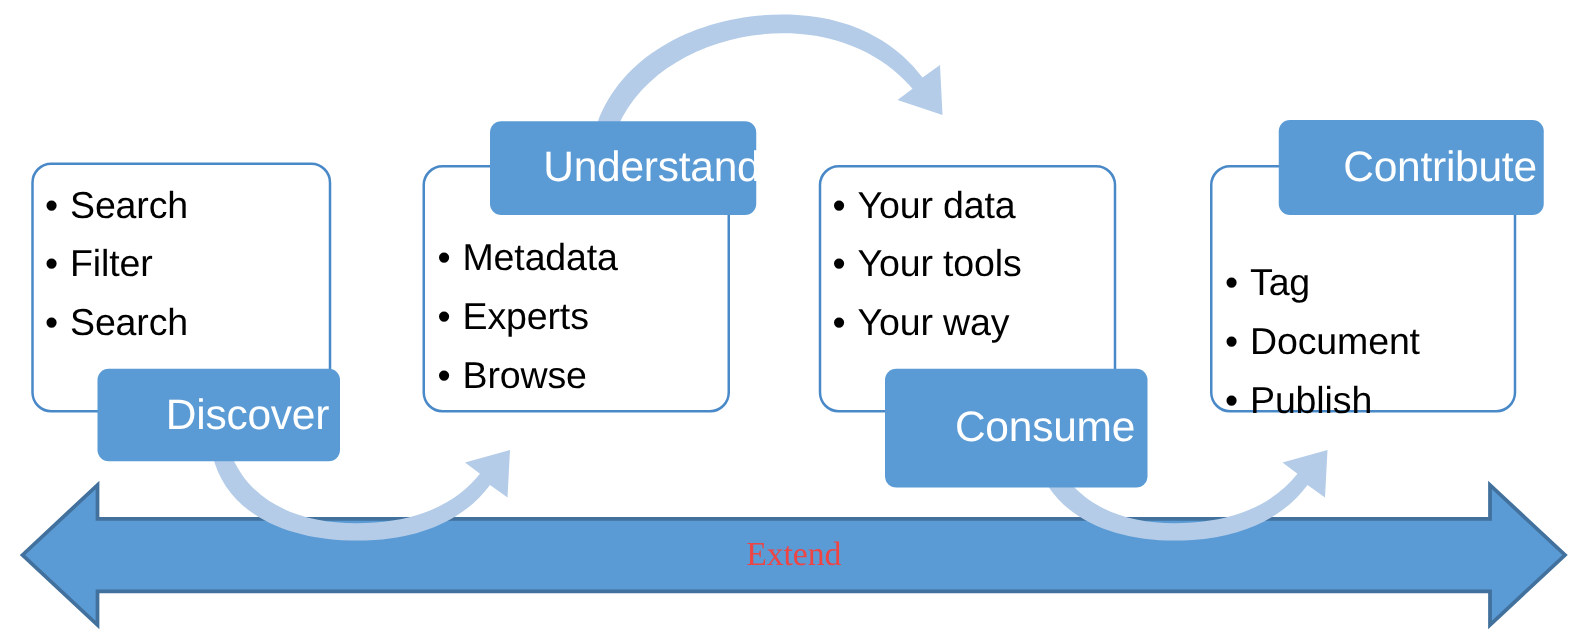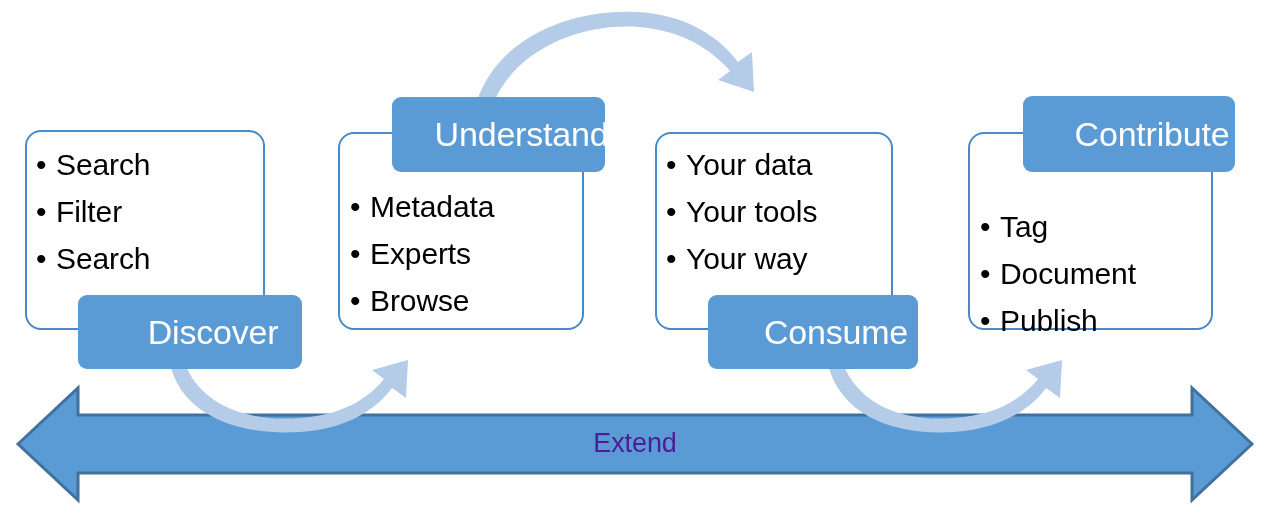--- a/index.html
+++ b/index.html
@@ -68,24 +68,25 @@
     width: 1270px;
     height: 137px;
     z-index: 1;
   }
   .extend-label {
     position: absolute;
     left: 0;
     top: 428px;
     width: 1270px;
     text-align: center;
-    color: #4c1d95;
+    color: #ef4444;
     font-size: 27px;
     z-index: 3;
     letter-spacing: -0.1px;
+    font-family: Liberation Serif, serif;
   }
   .curve {
     position: absolute;
     z-index: 5;
     pointer-events: none;
   }
   .curve-top  { left: 470px; top: 0px;   width: 310px; height: 110px; }
   .curve-bl   { left: 160px; top: 358px; width: 270px; height: 75px;  }
   .curve-br   { left: 822px; top: 358px; width: 260px; height: 75px;  }
 </style>
@@ -116,41 +117,41 @@
              L 238 40 L 240 2 L 204 12 L 216 21
              C 200 41, 174 57, 132 60 C 82 64, 36 48, 20 3 Z" fill="#B4CCE8"></path>
   </svg>
 
   <div class="card" style="left:25px; top:130px; width:240px; height:200px;"></div>
   <ul class="bullets" style="left:36px; top:141px;">
     <li><span class="dot">•</span><span>Search</span></li>
     <li><span class="dot">•</span><span>Filter</span></li>
     <li><span class="dot">•</span><span>Search</span></li>
   </ul>
-  <div class="pill" style="left:78px; top:295px; width:224px; height:74px;">
+  <div class="pill" style="left:78px; top:295px; width:194px; height:74px;">
     <span>Discover</span>
   </div>
 
   <div class="card" style="left:338px; top:132px; width:246px; height:198px;"></div>
   <ul class="bullets" style="left:350px; top:183px;">
     <li><span class="dot">•</span><span>Metadata</span></li>
     <li><span class="dot">•</span><span>Experts</span></li>
     <li><span class="dot">•</span><span>Browse</span></li>
   </ul>
   <div class="pill" style="left:392px; top:97px; width:213px; height:75px;">
     <span>Understand</span>
   </div>
 
   <div class="card" style="left:655px; top:132px; width:238px; height:198px;"></div>
   <ul class="bullets" style="left:666px; top:141px;">
     <li><span class="dot">•</span><span>Your data</span></li>
     <li><span class="dot">•</span><span>Your tools</span></li>
     <li><span class="dot">•</span><span>Your way</span></li>
   </ul>
-  <div class="pill" style="left:708px; top:295px; width:210px; height:74px;">
+  <div class="pill" style="left:708px; top:295px; width:210px; height:95px;">
     <span>Consume</span>
   </div>
 
   <div class="card" style="left:968px; top:132px; width:245px; height:198px;"></div>
   <ul class="bullets" style="left:980px; top:183px;margin-top:20px;">
     <li><span class="dot">•</span><span>Tag</span></li>
     <li><span class="dot">•</span><span>Document</span></li>
     <li><span class="dot">•</span><span>Publish</span></li>
   </ul>
   <div class="pill" style="left:1023px; top:96px; width:212px; height:76px;">

